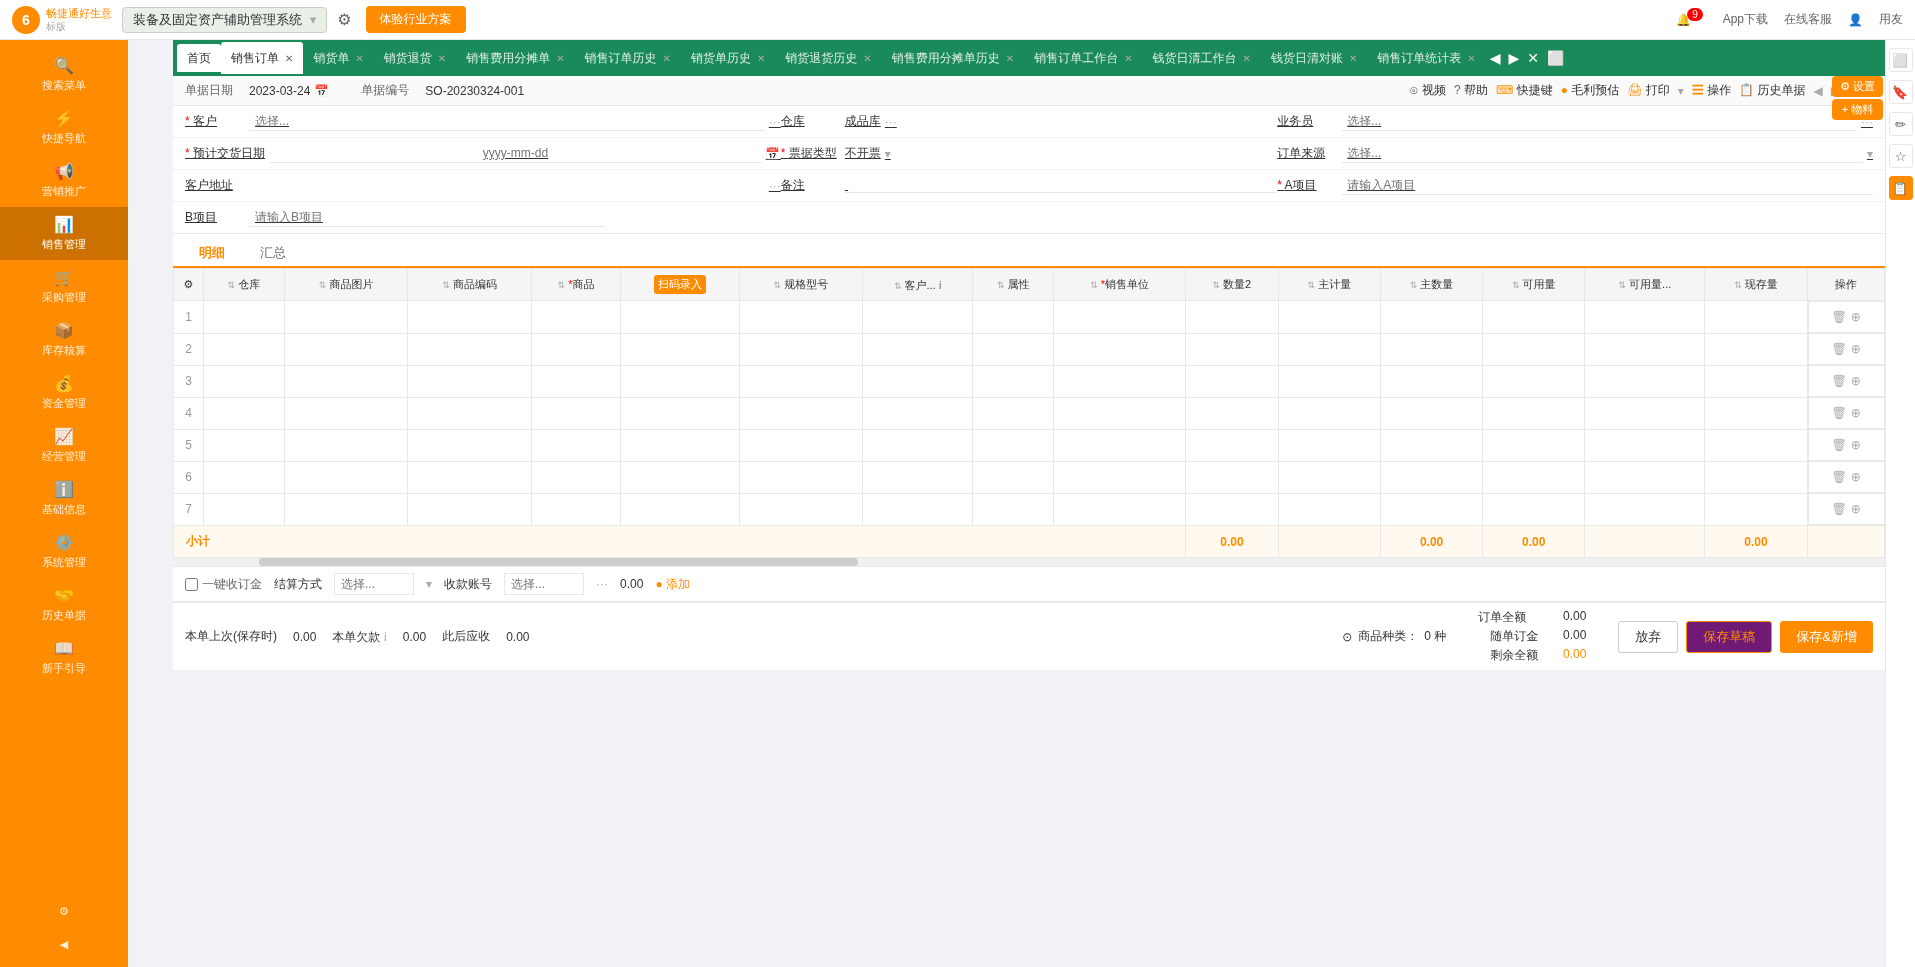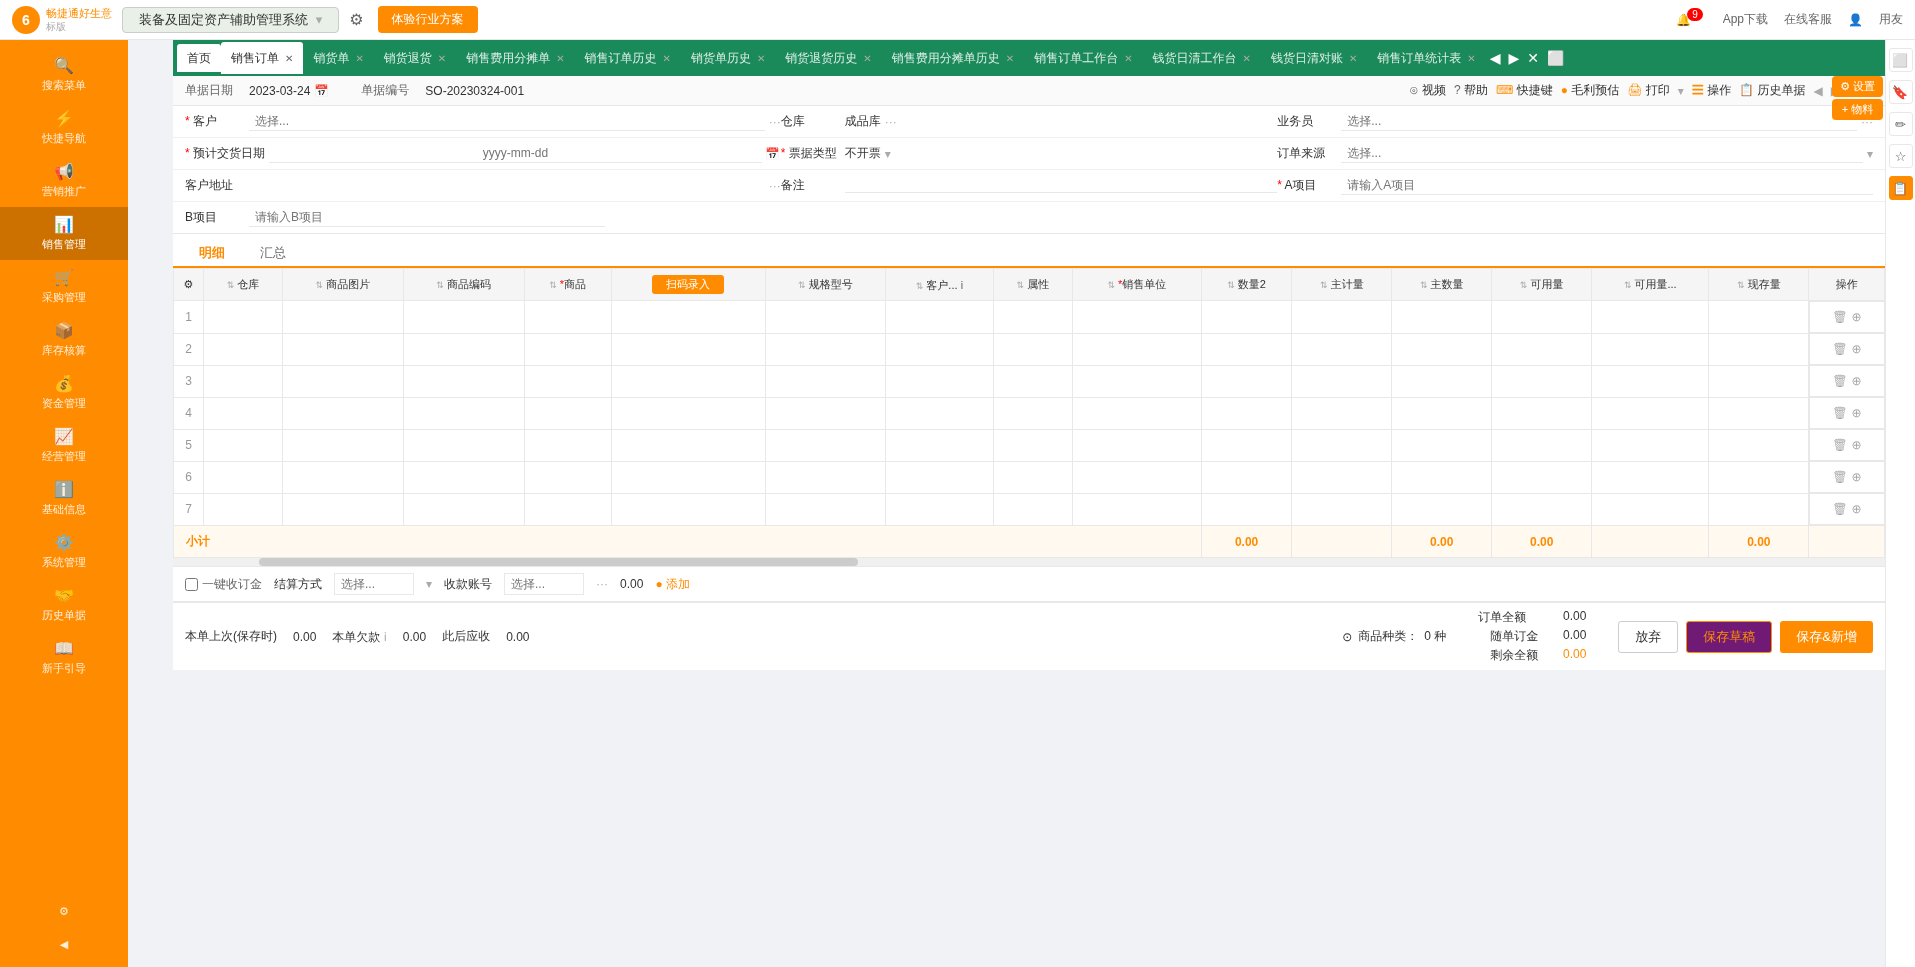--- a/index.html
+++ b/index.html
@@ -11,21 +11,21 @@
     .main-layout { display: flex; flex: 1; overflow: hidden; }
     .sidebar { width: 128px; background: #ff8c00; display: flex; flex-direction: column; align-items: center; padding-top: 8px; }
     .content-area { flex: 1; display: flex; flex-direction: column; overflow: hidden; margin-left: 45px; }
     .nav-tabs { height: 36px; background: #1a8a5a; display: flex; align-items: center; padding: 0 4px; overflow: hidden; }
     .page-content { flex: 1; background: #f0f2f5; overflow: auto; padding: 0; }
 
     
     .top-bar-logo { display: flex; align-items: center; gap: 6px; }
     .logo-icon { width: 28px; height: 28px; background: #ff8c00; border-radius: 50%; display: flex; align-items: center; justify-content: center; color: white; font-size: 14px; font-weight: bold; }
     .logo-text { font-size: 11px; color: #ff8c00; line-height: 1.3; }
-    .top-bar-title { background: #e8f0e8; border: 1px solid #ccc; border-radius: 4px; padding: 3px 16px; font-size: 13px; color: #333; flex: 0 0 auto; }
+    .top-bar-title { background: #e8f0e8; border: 1px solid #ccc; border-radius: 4px; padding: 3px 10px; font-size: 13px; color: #333; flex: 0 0 auto; }
     .top-bar-btn { background: #ff8c00; color: white; border: none; padding: 5px 14px; border-radius: 4px; font-size: 12px; cursor: pointer; margin-left: 4px; }
     .top-bar-right { margin-left: auto; display: flex; align-items: center; gap: 16px; font-size: 12px; color: #666; }
     .top-bar-right span { cursor: pointer; }
     .badge { background: #f00; color: white; border-radius: 10px; padding: 1px 5px; font-size: 10px; position: relative; top: -6px; left: -4px; }
 
     
     .sidebar-item { width: 100%; display: flex; flex-direction: column; align-items: center; padding: 8px 0; cursor: pointer; color: rgba(255,255,255,0.85); font-size: 11px; gap: 3px; }
     .sidebar-item:hover, .sidebar-item.active { background: rgba(0,0,0,0.15); color: white; }
     .sidebar-item.active { background: rgba(0,0,0,0.2); }
     .sidebar-icon { font-size: 16px; }
@@ -37,38 +37,38 @@
     .nav-tab.active .close { color: #666; }
     .nav-arrow { color: white; padding: 0 4px; cursor: pointer; font-size: 14px; }
 
     
     .form-area { background: white; margin: 0; padding: 0; }
     .form-header { display: flex; align-items: center; padding: 6px 12px; border-bottom: 1px solid #e8e8e8; gap: 16px; background: #fafafa; }
     .form-header label { color: #666; font-size: 12px; }
     .form-header span { color: #333; font-size: 12px; }
     .form-toolbar { display: flex; align-items: center; gap: 8px; margin-left: auto; font-size: 12px; color: #666; }
 
-    .form-row { display: flex; align-items: center; padding: 6px 12px; border-bottom: 1px solid #f0f0f0; gap: 0; }
+    .form-row { display: flex; align-items: center; padding: 6px 12px; border-bottom: 1px solid #f0f0f0; gap: 0; text-decoration: underline; }
     .form-field { display: flex; align-items: center; flex: 1; gap: 4px; min-width: 0; }
     .form-field label { color: #333; font-size: 12px; white-space: nowrap; min-width: 60px; }
     .form-field label.required::before { content: '* '; color: #f00; }
     .form-field input, .form-field select { border: none; border-bottom: 1px solid #e8e8e8; padding: 2px 6px; font-size: 12px; color: #999; outline: none; flex: 1; min-width: 80px; background: transparent; }
     .form-field .dots { color: #aaa; cursor: pointer; }
 
     
     .detail-tabs { display: flex; padding: 6px 12px 0; gap: 7px; border-bottom: 2px solid #ff8c00; background: white; }
     .detail-tab { padding: 4px 14px; font-size: 13px; cursor: pointer; color: #666; border-bottom: 2px solid transparent; margin-bottom: -2px; }
     .detail-tab.active { color: #ff8c00; border-bottom: 2px solid #ff8c00; font-weight: bold; }
 
     
     .data-table { width: 100%; border-collapse: collapse; font-size: 12px; background: white; }
     .data-table th { background: #f5f5f5; border: 1px solid #e8e8e8; padding: 6px 4px; text-align: center; white-space: nowrap; font-weight: normal; color: #333; font-size: 11px; }
     .data-table td { border: 1px solid #e8e8e8; padding: 4px; text-align: center; height: 32px; }
     .data-table .row-num { color: #999; }
-    .scan-btn { background: #ff8c00; color: white; border: none; padding: 2px 14px; border-radius: 3px; font-size: 11px; cursor: pointer; }
+    .scan-btn { background: #ff8c00; color: white; border: none; padding: 2px 4px; border-radius: 3px; font-size: 11px; cursor: pointer; }
     .table-header-row th { position: relative; }
     .sort-arrows { display: inline-block; font-size: 9px; color: #aaa; }
 
     
     .btn-discard { background: white; border: 1px solid #ccc; color: #333; padding: 6px 16px; border-radius: 3px; cursor: pointer; font-size: 13px; }
     .btn-save-draft { background: #701a75; border: 1px solid #ff8c00; color: #ff8c00; padding: 6px 16px; border-radius: 3px; cursor: pointer; font-size: 13px; }
     .btn-save-new { background: #ff8c00; border: none; color: white; padding: 6px 16px; border-radius: 3px; cursor: pointer; font-size: 13px; }
 
     
     .right-sidebar { width: 30px; background: white; border-left: 1px solid #e8e8e8; display: flex; flex-direction: column; align-items: center; padding-top: 8px; gap: 8px; }

